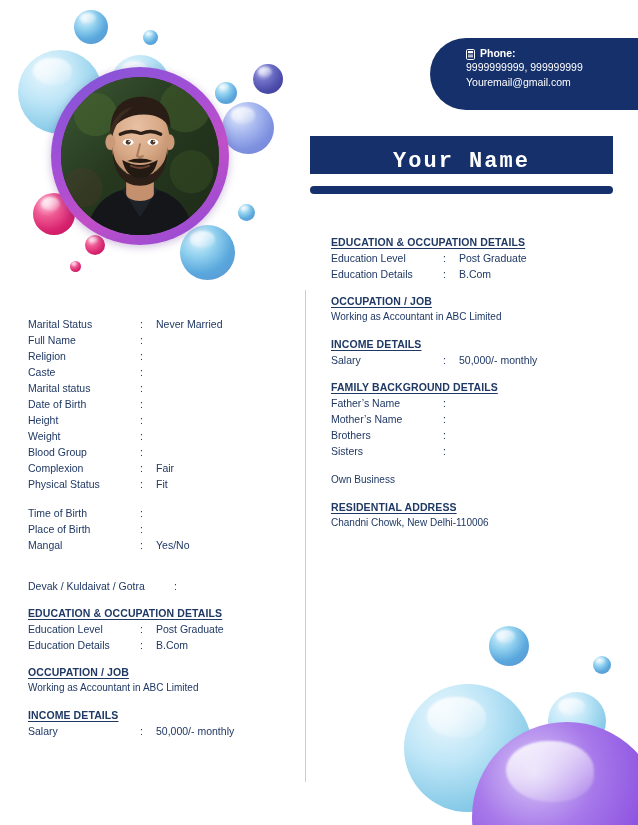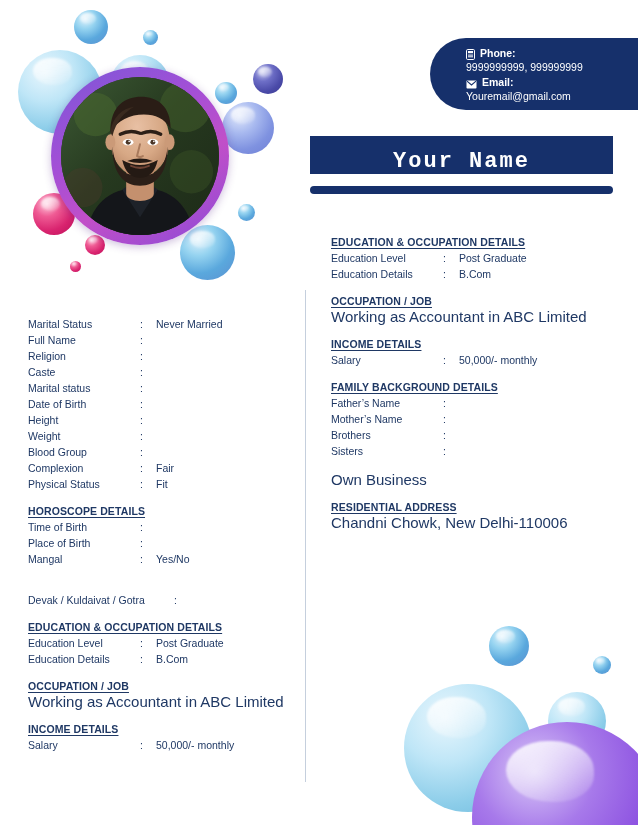--- a/index.html
+++ b/index.html
@@ -133,21 +133,21 @@
     display: flex;
     font-size: 10.5px;
     line-height: 16px;
     color: #1f3864;
   }
   .row .k { width: 112px; flex: 0 0 112px; }
   .row .c { width: 16px; flex: 0 0 16px; }
   .row .v { flex: 1 1 auto; }
   .row.wide .k { width: 146px; flex: 0 0 146px; }
   .plain {
-    font-size: 15px;
+    font-size: 10px;
     line-height: 16px;
     color: #1f3864;
   }
   .gap { height: 14px; }
 </style>
 </head>
 <body>
 
 <div class="page">
 
@@ -226,29 +226,20 @@
         <svg width="9" height="11" viewBox="0 0 9 11" aria-hidden="true">
           <rect x="0.5" y="0.5" width="8" height="10" rx="1.2" fill="none" stroke="#ffffff" stroke-width="1"></rect>
           <rect x="2" y="2" width="5" height="2.2" fill="#ffffff"></rect>
           <rect x="2" y="5.6" width="5" height="1" fill="#ffffff"></rect>
           <rect x="2" y="7.3" width="5" height="1" fill="#ffffff"></rect>
         </svg>
       </span>
       <span>Phone:</span>
     </div>
     <div class="contact-val">9999999999, 999999999</div>
-    <div class="contact-line label">
-      <span class="ico">
-        <svg width="11" height="9" viewBox="0 0 11 9" aria-hidden="true">
-          <rect x="0.5" y="0.5" width="10" height="8" rx="0.8" fill="#ffffff"></rect>
-          <path d="M1 1.2 L5.5 5 L10 1.2" fill="none" stroke="#16306b" stroke-width="1.1"></path>
-        </svg>
-      </span>
-      <span>Email:</span>
-    </div>
     <div class="contact-val">Youremail@gmail.com</div>
   </div>
 
   <div class="name-banner">
     <span class="nm">Your Name</span>
   </div>
   <div class="name-rule"></div>
 
   <div class="v-divider"></div>
 
@@ -306,21 +297,20 @@
           <span class="v">Fair</span>
         </div>
       <div class="row">
           <span class="k">Physical Status</span>
           <span class="c">:</span>
           <span class="v">Fit</span>
         </div>
     </div>
 
     <div class="section tight">
-      <h3 class="sec-title">HOROSCOPE DETAILS</h3>
       <div class="row">
           <span class="k">Time of Birth</span>
           <span class="c">:</span>
           <span class="v"></span>
         </div>
       <div class="row">
           <span class="k">Place of Birth</span>
           <span class="c">:</span>
           <span class="v"></span>
         </div>

